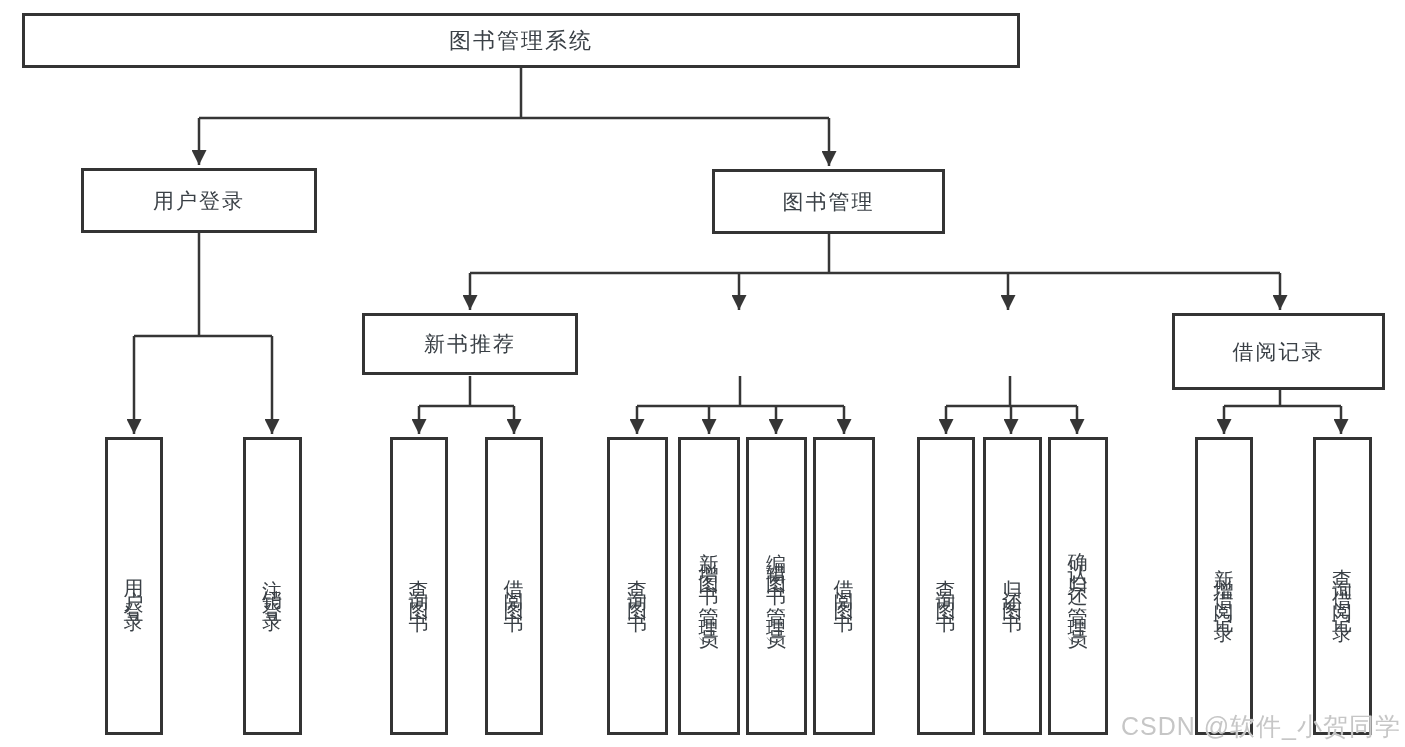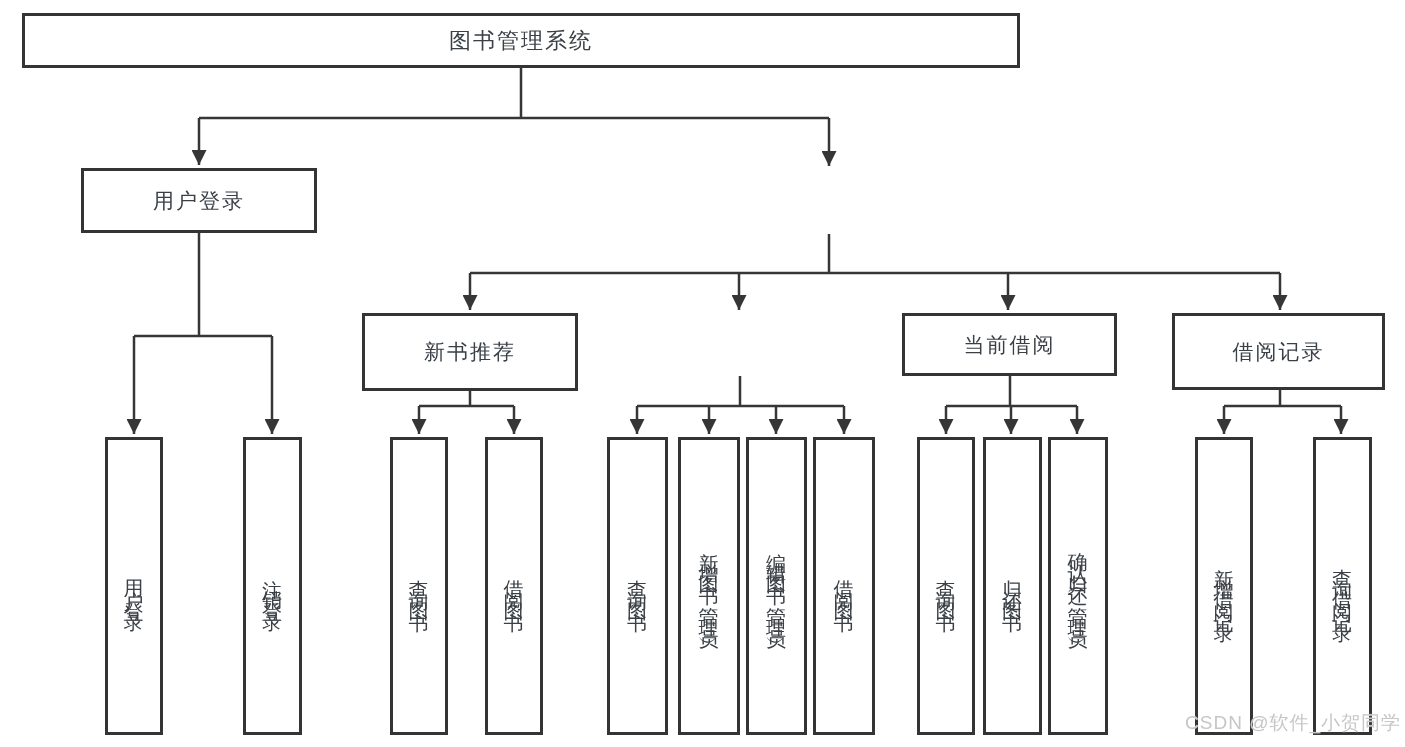--- a/index.html
+++ b/index.html
@@ -50,21 +50,21 @@
     text-orientation: mixed;
     font-size: 20px;
     letter-spacing: 11px;
     line-height: 1;
   }
   .watermark {
     position: absolute;
     right: 4px;
     top: 710px;
     z-index: 2;
-    font-size: 19px;
+    font-size: 25px;
     color: #c6c6c6;
     text-shadow: 0 0 1px #ffffff;
     letter-spacing: 1px;
     white-space: nowrap;
   }
 </style>
 </head>
 <body>
 
 <div class="stage">
@@ -110,26 +110,26 @@
     <path class="wire" d="M1341 406 V434" marker-end="url(#arrow)"></path>
   </svg>
 
   <div class="node h root" style="left:22px;top:13px;width:998px;height:55px">
     <span>图书管理系统</span>
   </div>
 
   <div class="node h" style="left:81px;top:168px;width:236px;height:65px">
     <span>用户登录</span>
   </div>
+  <div class="node h" style="left:712px;top:169px;width:233px;height:65px">
+    <span>图书管理</span>
+  </div>
 
-  <div class="node h" style="left:362px;top:313px;width:216px;height:78px">
+  <div class="node h" style="left:362px;top:313px;width:216px;height:62px">
     <span>新书推荐</span>
-  </div>
-  <div class="node h" style="left:902px;top:313px;width:215px;height:63px">
-    <span>当前借阅</span>
   </div>
   <div class="node h" style="left:1172px;top:313px;width:213px;height:77px">
     <span>借阅记录</span>
   </div>
 
   <div class="node v" style="left:105px;top:437px;width:58px;height:298px">
     <span>用户登录</span>
   </div>
   <div class="node v" style="left:243px;top:437px;width:59px;height:298px">
     <span>注销登录</span>

